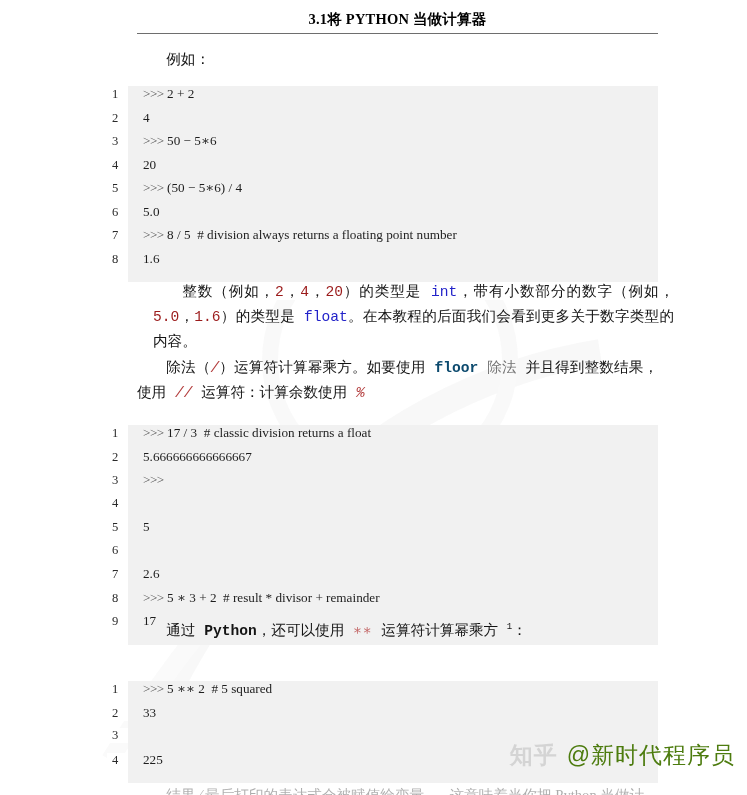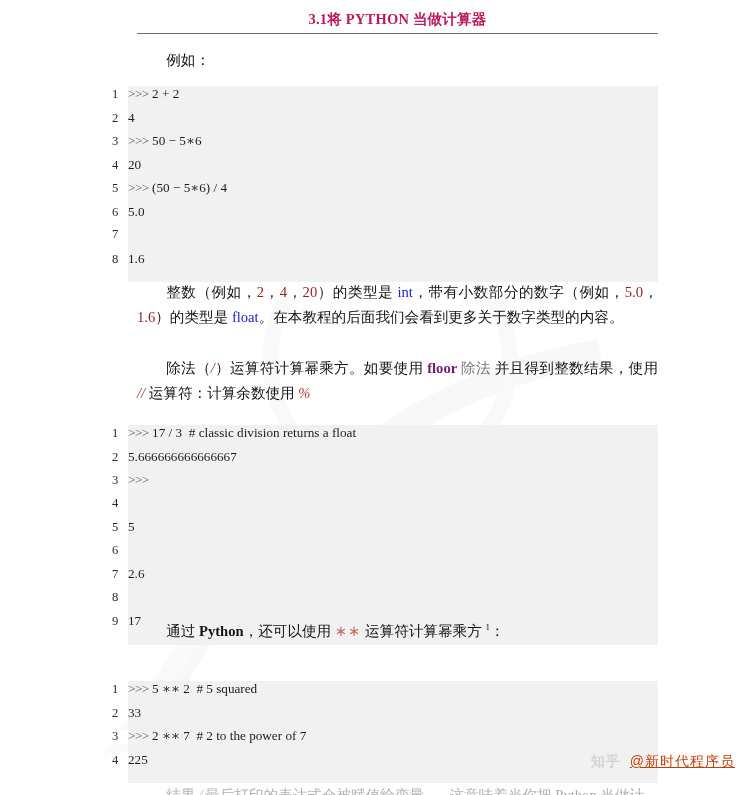--- a/index.html
+++ b/index.html
@@ -26,48 +26,48 @@
     position: absolute;
     left: 137px;
     top: 10px;
     width: 521px;
   }
   .header-title {
     text-align: center;
     font-size: 14.5px;
     font-weight: 700;
     letter-spacing: 0.2px;
-    color: #be185d;
+    color: #000000;
     padding-bottom: 4px;
     font-family: "Liberation Serif", "DejaVu Serif", serif;
   }
   .header-rule {
     height: 0;
     border-top: 1.6px solid #6e6e6e;
     width: 100%;
   }
 
   
   .para {
     position: absolute;
     left: 137px;
     width: 521px;
     font-size: 14.6px;
     line-height: 25px;
     color: #141414;
     text-align: justify;
     text-justify: inter-ideograph;
-    font-family: Liberation Serif, serif;
+    font-family: Liberation Mono, monospace;
   }
   .indent { text-indent: 2em; }
 
   .tok-num   { color: #9b1b1b; }
   .tok-type  { color: #2222c9; }
   .tok-op    { color: #b23a3a; font-style: italic; }
-  .tok-blue  { color: #701a75; font-weight: 700; }
+  .tok-blue  { color: #0c4a6e; font-weight: 700; }
   .tok-purple{ color: #737373; }
   .tok-star  { color: #c46a6a; letter-spacing: 1px; }
   .bold-mono { font-weight: 700; }
   sup.fn { font-size: 9px; vertical-align: super; }
 
   
   .codeblock {
     position: absolute;
     left: 107px;
     width: 551px;
@@ -98,42 +98,42 @@
     box-sizing: border-box;
     color: #2a2a2a;
     font-size: 12.6px;
     background: #ffffff;
     position: relative;
     z-index: 2;
   }
   .ctext {
     position: relative;
     z-index: 2;
-    padding-left: 0;
+    padding-left: 15px;
     color: #1d1d1d;
   }
   .prompt { color: #4d4d4d; letter-spacing: -0.5px; }
 
   
   .watermark {
     position: absolute;
     right: 12px;
     bottom: 24px;
     display: flex;
     align-items: center;
     gap: 9px;
     font-family: "Liberation Sans", "DejaVu Sans", sans-serif;
-    font-size: 14px;
+    font-size: 23px;
     color: #d6d6d6;
     letter-spacing: 1px;
     user-select: none;
     z-index: 5;
   }
   .watermark .wm-logo { font-weight: 700; color: #d4d4d4; }
-  .watermark .wm-user { color: #c2410c; text-decoration: underline; }
+  .watermark .wm-user { color: #4d7c0f; }
 
   
   .swoosh {
     position: absolute;
     left: 90px;
     top: 300px;
     width: 520px;
     height: 470px;
     opacity: 0.55;
     z-index: 0;
@@ -177,54 +177,54 @@
   </div>
 
   <div class="codeblock" id="cb1" style="top:86px;">
     <div class="code-bg" style="height: 196px;"></div>
   <div class="code-line"><span class="ln">1</span><span class="ctext"><span class="prompt">&gt;&gt;&gt;</span> 2 + 2</span></div>
       <div class="code-line"><span class="ln">2</span><span class="ctext">4</span></div>
       <div class="code-line"><span class="ln">3</span><span class="ctext"><span class="prompt">&gt;&gt;&gt;</span> 50 − 5∗6</span></div>
       <div class="code-line"><span class="ln">4</span><span class="ctext">20</span></div>
       <div class="code-line"><span class="ln">5</span><span class="ctext"><span class="prompt">&gt;&gt;&gt;</span> (50 − 5∗6) / 4</span></div>
       <div class="code-line"><span class="ln">6</span><span class="ctext">5.0</span></div>
-      <div class="code-line"><span class="ln">7</span></div>
+      <div class="code-line"><span class="ln">7</span><span class="ctext"><span class="prompt">&gt;&gt;&gt;</span> 8 / 5  # division always returns a floating point number</span></div>
       <div class="code-line"><span class="ln">8</span><span class="ctext">1.6</span></div>
     </div>
 
-  <div class="para indent" style="top:280px;">
+  <div class="para indent" style="top:280px;margin-left:16px;">
     <span>整数（例如，</span><span class="tok-num">2</span><span>，</span><span class="tok-num">4</span><span>，</span><span class="tok-num">20</span><span>）的类型是 </span><span class="tok-type">int</span><span>，带有小数部分的数字（例如，</span><span class="tok-num">5.0</span><span>，</span><span class="tok-num">1.6</span><span>）的类型是 </span><span class="tok-type">float</span><span>。在本教程的后面我们会看到更多关于数字类型的内容。</span>
   </div>
 
   <div class="para indent" style="top:356px;">
     <span>除法（</span><span class="tok-op">/</span><span>）运算符计算幂乘方。如要使用 </span><span class="tok-blue">floor</span><span> </span><span class="tok-purple">除法</span><span> 并且得到整数结果，使用 </span><span class="tok-op">//</span><span> 运算符：计算余数使用 </span><span class="tok-op">%</span>
   </div>
 
   <div class="codeblock" id="cb2" style="top:425px;">
     <div class="code-bg" style="height: 219.5px;"></div>
   <div class="code-line"><span class="ln">1</span><span class="ctext"><span class="prompt">&gt;&gt;&gt;</span> 17 / 3  # classic division returns a float</span></div>
       <div class="code-line"><span class="ln">2</span><span class="ctext">5.666666666666667</span></div>
       <div class="code-line"><span class="ln">3</span><span class="ctext"><span class="prompt">&gt;&gt;&gt;</span></span></div>
       <div class="code-line"><span class="ln">4</span></div>
       <div class="code-line"><span class="ln">5</span><span class="ctext">5</span></div>
       <div class="code-line"><span class="ln">6</span></div>
       <div class="code-line"><span class="ln">7</span><span class="ctext">2.6</span></div>
-      <div class="code-line"><span class="ln">8</span></div>
+      <div class="code-line"><span class="ln">8</span><span class="ctext"><span class="prompt">&gt;&gt;&gt;</span> 5 ∗ 3 + 2  # result * divisor + remainder</span></div>
       <div class="code-line"><span class="ln">9</span><span class="ctext">17</span></div>
     </div>
 
   <div class="para indent" style="top:615px;">
     <span>通过 </span><span class="bold-mono">Python</span><span>，还可以使用 </span><span class="tok-star">∗∗</span><span> 运算符计算幂乘方 </span><sup class="fn">1</sup><span>：</span>
   </div>
 
   <div class="codeblock" id="cb3" style="top:681px;">
     <div class="code-bg" style="height: 102px;"></div>
   <div class="code-line"><span class="ln">1</span><span class="ctext"><span class="prompt">&gt;&gt;&gt;</span> 5 ∗∗ 2  # 5 squared</span></div>
       <div class="code-line"><span class="ln">2</span><span class="ctext">33</span></div>
-      <div class="code-line"><span class="ln">3</span><span class="ctext"><span class="prompt">&gt;&gt;&gt;</span> 2 ∗∗ 7  # 2 to the power of 7</span></div>
+      <div class="code-line"><span class="ln">3</span></div>
       <div class="code-line"><span class="ln">4</span><span class="ctext">225</span></div>
     </div>
 
   <div class="clipped-line">结果 ⁄ 最后打印的表达式会被赋值给变量 _。这意味着当你把 Python 当做计算</div>
 
   <div class="watermark">
     <span class="wm-logo">知乎</span>
     <span class="wm-user">@新时代程序员</span>
   </div>
 

